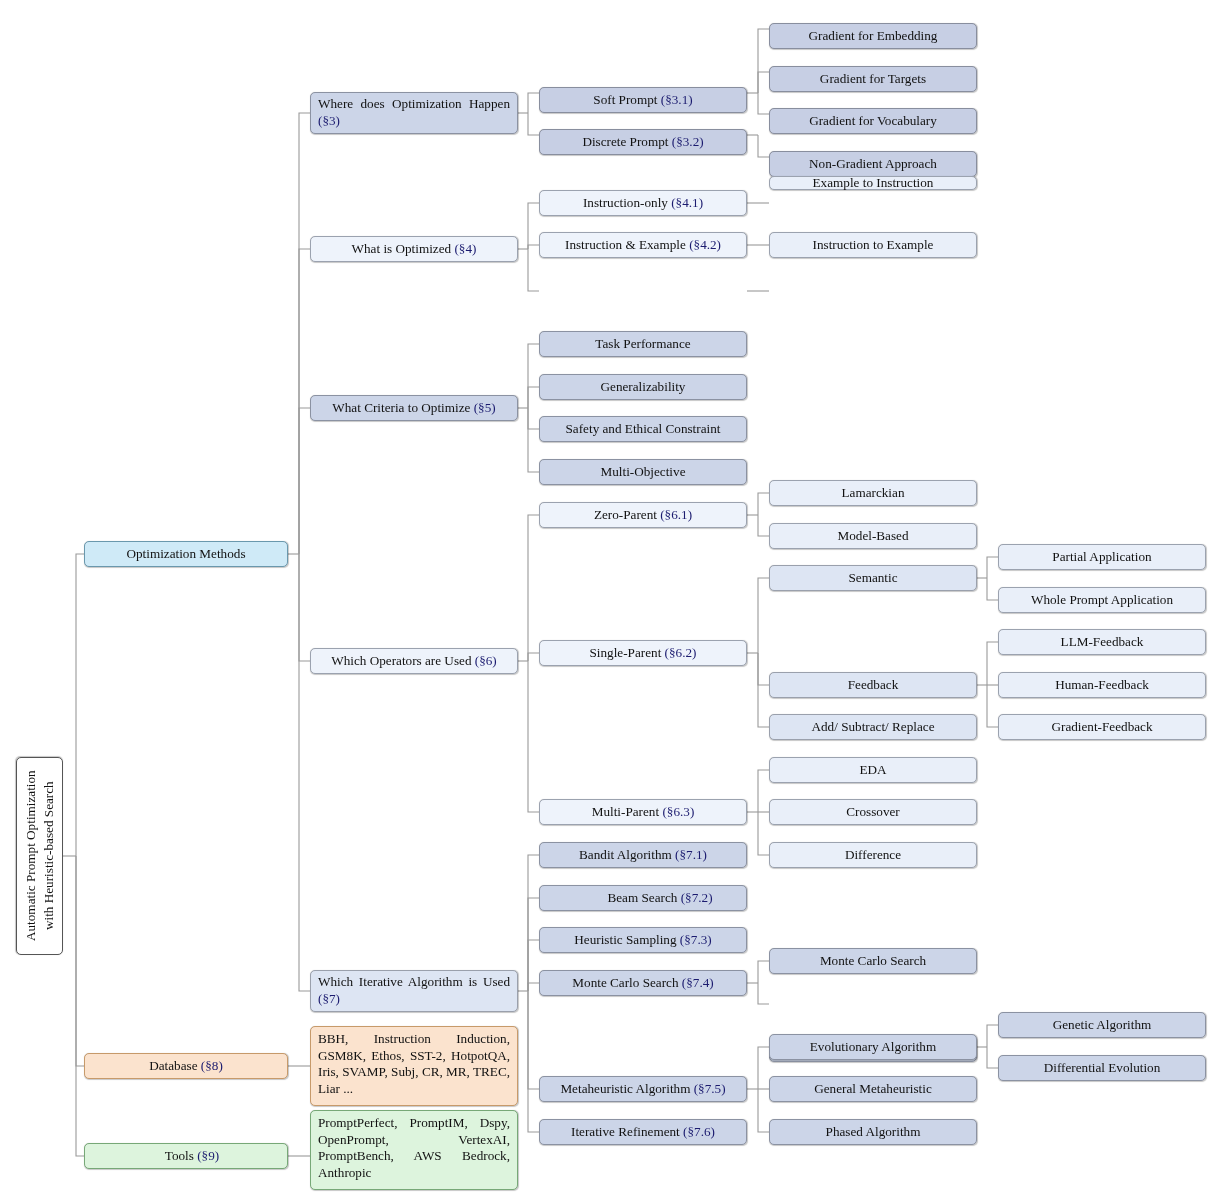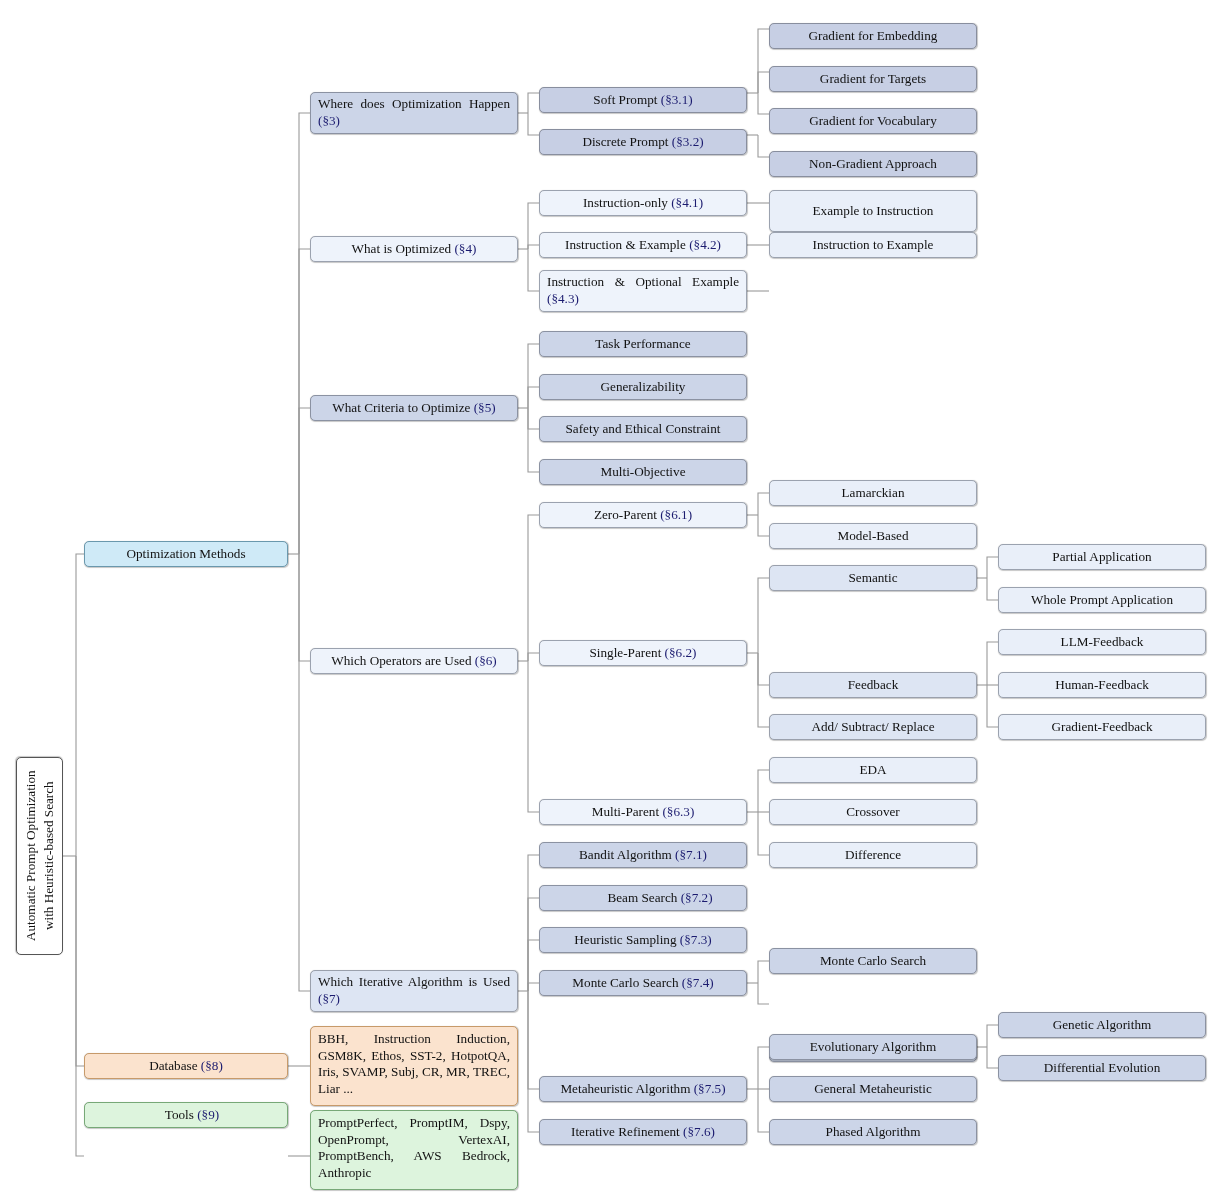--- a/index.html
+++ b/index.html
@@ -161,21 +161,21 @@
   <div class="node root" style="left:16px;top:757px;width:47px;height:198px;">
     <span>Automatic Prompt Optimization with Heuristic-based Search</span>
   </div>
 
   <div class="node f-cyan" style="left:84px;top:541px;width:204px;height:26px;">
     <span>Optimization Methods</span>
   </div>
   <div class="node f-orange" style="left:84px;top:1053px;width:204px;height:26px;">
     <span>Database <span class="sec">(§8)</span></span>
   </div>
-  <div class="node f-green" style="left:84px;top:1102px;width:204px;height:26px;padding-left:18px;">
+  <div class="node f-green" style="left:84px;top:1143px;width:204px;height:26px;padding-left:18px;">
     <span>Tools <span class="sec">(§9)</span></span>
   </div>
 
   <div class="node f-blue2 just center-v" style="left:310px;top:92px;width:208px;height:42px;font-family:Liberation Serif, serif;">
     <span>Where does Optimization Happen <span class="sec">(§3)</span></span>
   </div>
   <div class="node f-blue00" style="left:310px;top:236px;width:208px;height:26px;">
     <span>What is Optimized <span class="sec">(§4)</span></span>
   </div>
   <div class="node f-blue2" style="left:310px;top:395px;width:208px;height:26px;">
@@ -194,23 +194,20 @@
   <div class="node f-blue3" style="left:539px;top:122px;width:208px;height:26px;">
     <span>Discrete Prompt <span class="sec">(§3.2)</span></span>
   </div>
 
   <div class="node f-blue00" style="left:539px;top:190px;width:208px;height:26px;">
     <span>Instruction-only <span class="sec">(§4.1)</span></span>
   </div>
   <div class="node f-blue00" style="left:539px;top:232px;width:208px;height:26px;">
     <span>Instruction &amp; Example <span class="sec">(§4.2)</span></span>
   </div>
-  <div class="node f-blue00 just center-v" style="left:539px;top:270px;width:208px;height:42px;">
-    <span>Instruction &amp; Optional Example <span class="sec">(§4.3)</span></span>
-  </div>
 
   <div class="node f-blue2" style="left:539px;top:331px;width:208px;height:26px;">
     <span>Task Performance</span>
   </div>
   <div class="node f-blue2" style="left:539px;top:374px;width:208px;height:26px;">
     <span>Generalizability</span>
   </div>
   <div class="node f-blue2" style="left:539px;top:416px;width:208px;height:26px;">
     <span>Safety and Ethical Constraint</span>
   </div>
@@ -253,21 +250,21 @@
   <div class="node f-blue3" style="left:769px;top:59px;width:208px;height:26px;">
     <span>Gradient for Targets</span>
   </div>
   <div class="node f-blue3" style="left:769px;top:101px;width:208px;height:26px;">
     <span>Gradient for Vocabulary</span>
   </div>
   <div class="node f-blue3" style="left:769px;top:144px;width:208px;height:26px;">
     <span>Non-Gradient Approach</span>
   </div>
 
-  <div class="node f-blue0" style="left:769px;top:190px;width:208px;height:42px;align-items:center;">
+  <div class="node f-blue0" style="left:769px;top:176px;width:208px;height:14px;align-items:center;">
     <span>Example to Instruction</span>
   </div>
   <div class="node f-blue0" style="left:769px;top:232px;width:208px;height:26px;">
     <span>Instruction to Example</span>
   </div>
 
   <div class="node f-blue0" style="left:769px;top:480px;width:208px;height:26px;">
     <span>Lamarckian</span>
   </div>
   <div class="node f-blue0" style="left:769px;top:523px;width:208px;height:26px;">

